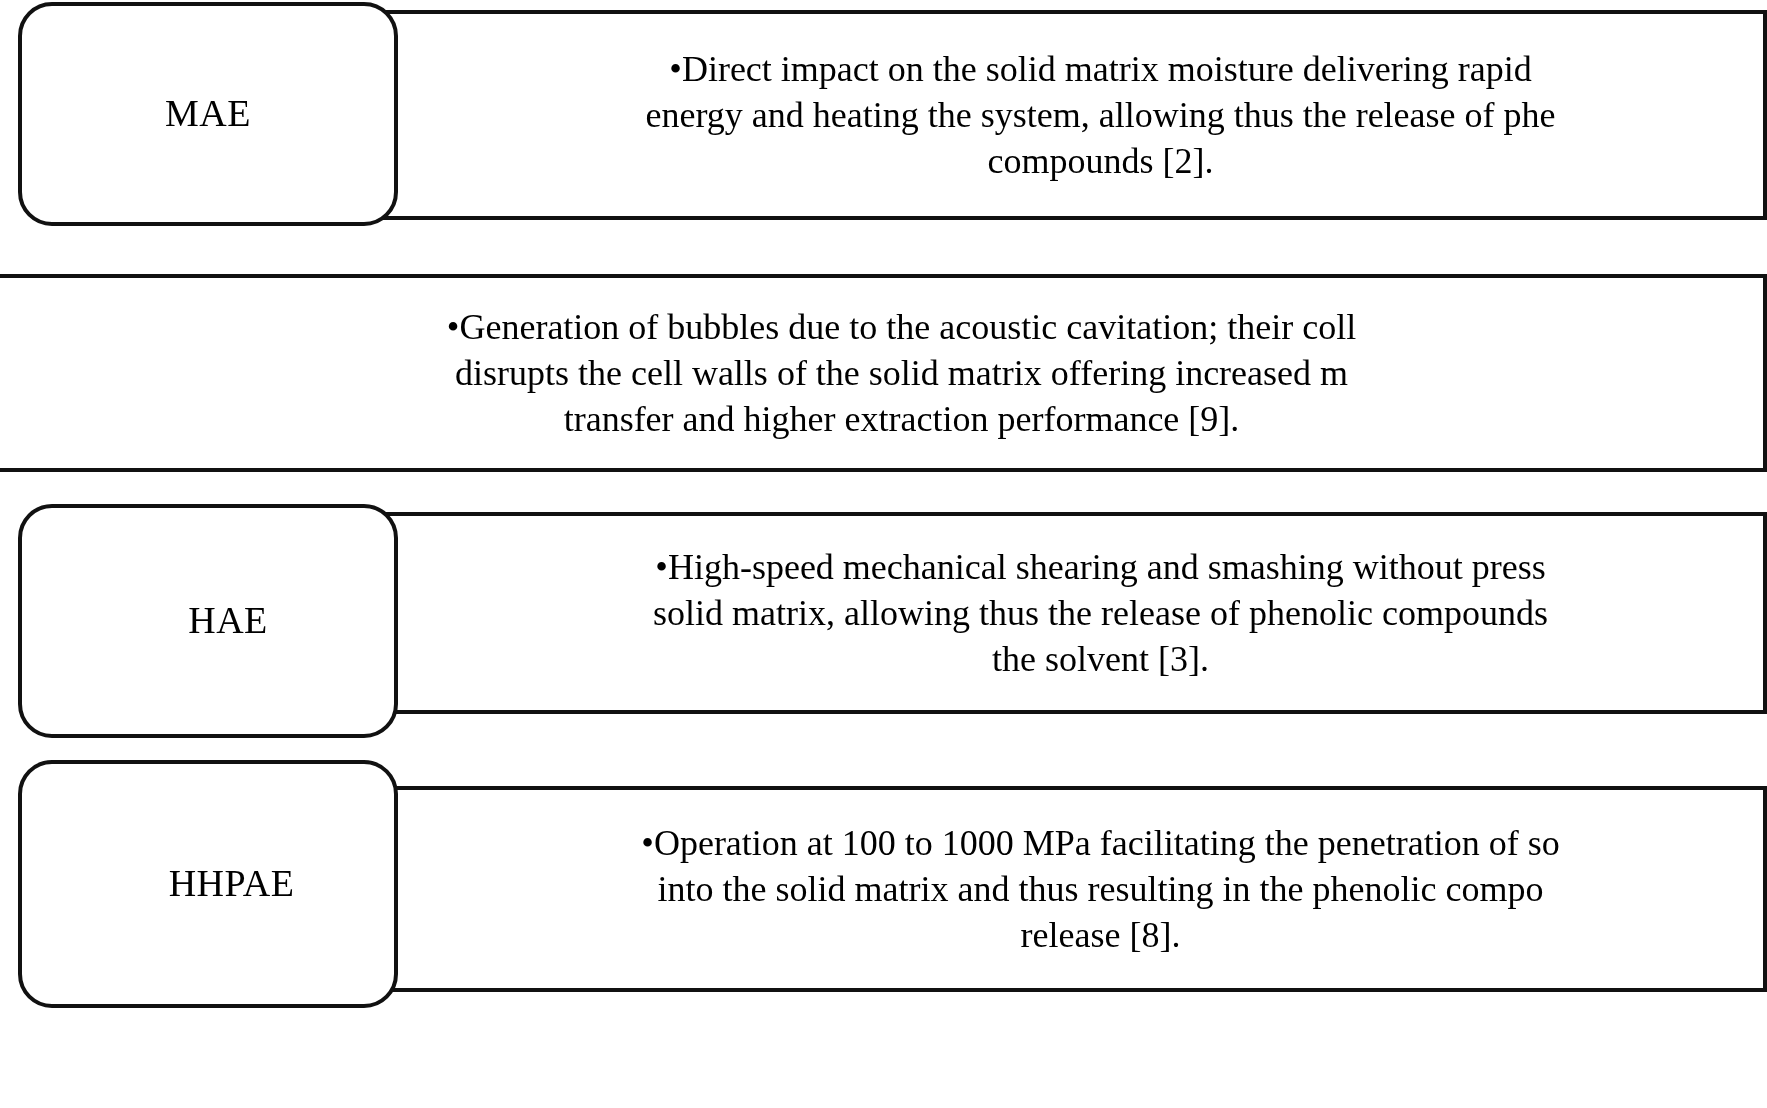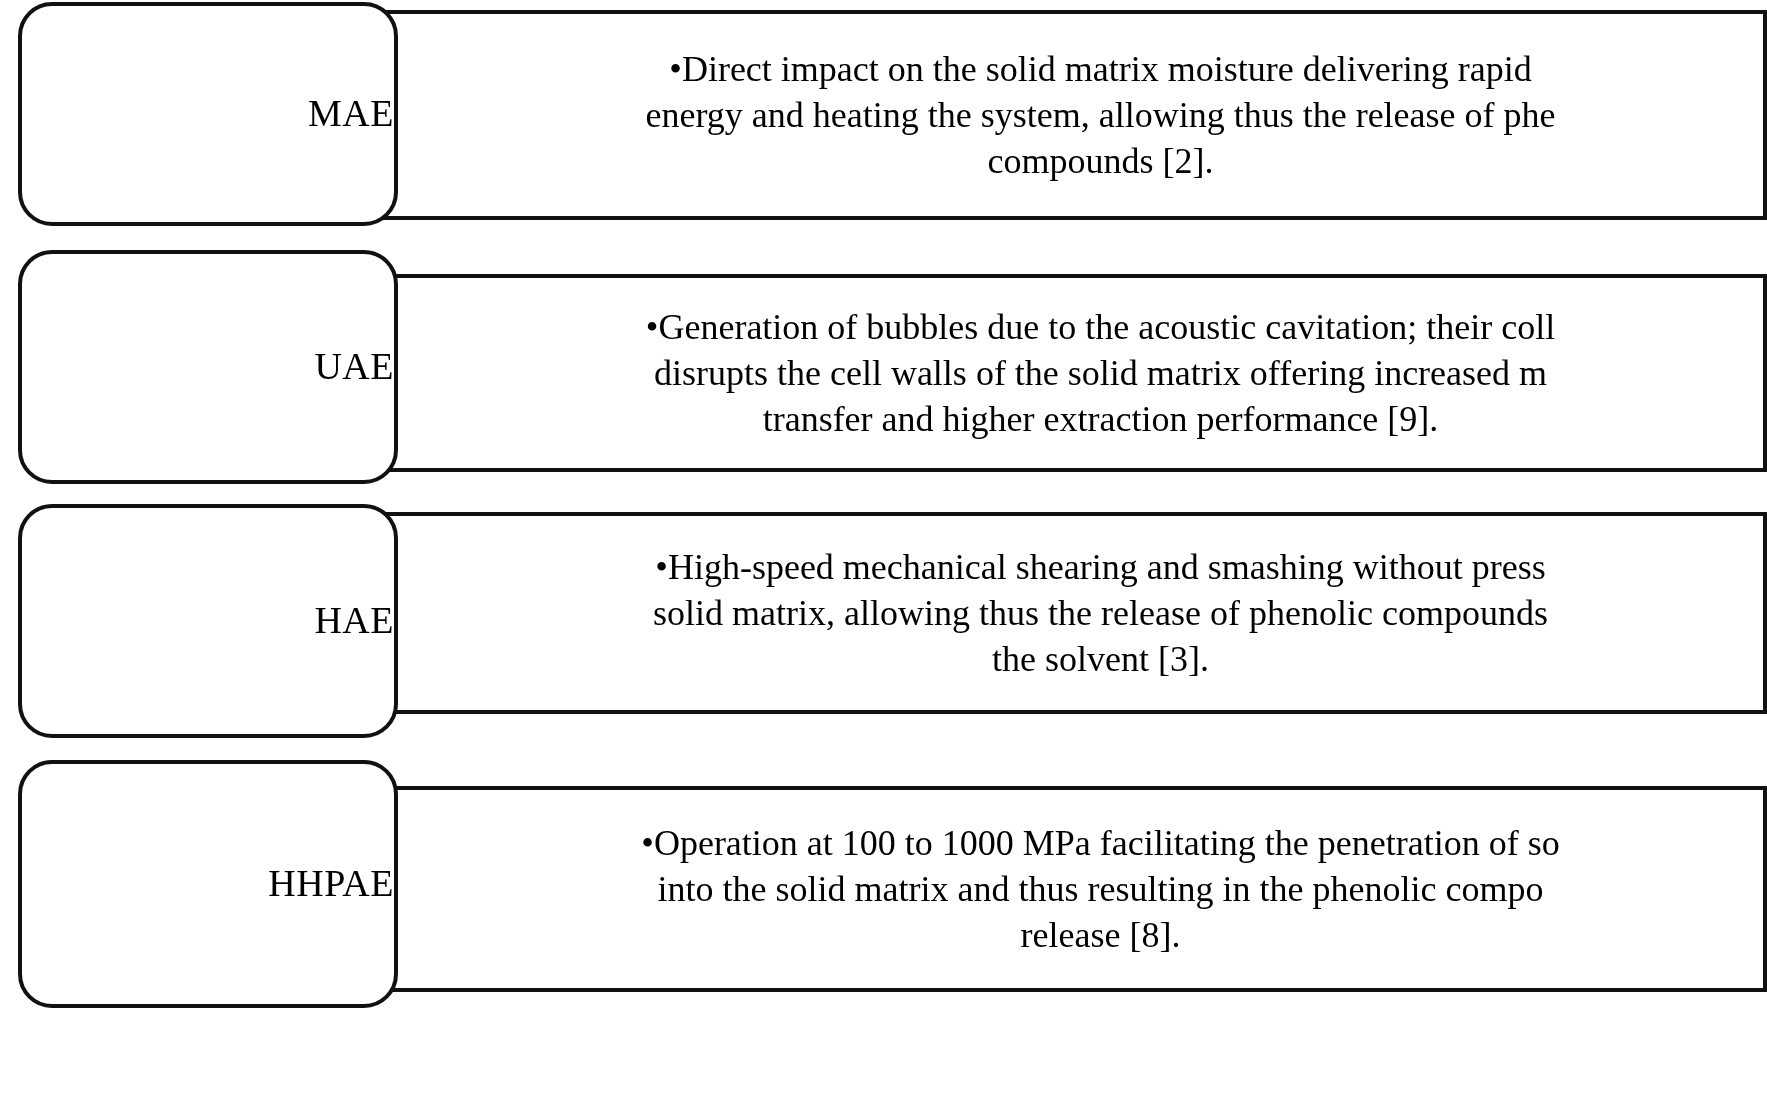--- a/index.html
+++ b/index.html
@@ -36,21 +36,21 @@
     z-index: 3;
     flex: 0 0 auto;
     width: 380px;
     margin-left: 18px;
     box-sizing: border-box;
     border: 4px solid #111111;
     border-radius: 34px;
     background: #ffffff;
     display: flex;
     align-items: center;
-    justify-content: flex-end;
+    justify-content: center;
     text-align: center;
   }
 
   .label-text {
     font-size: 38px;
     line-height: 1.1;
     letter-spacing: 0.5px;
   }
 
   
@@ -121,23 +121,20 @@
         <span class="desc-line">
           <span class="bullet-dot">•</span><span>Direct impact on the solid matrix moisture delivering rapid</span>
         </span>
         <span class="desc-line">energy and heating the system, allowing thus the release of phe</span>
         <span class="desc-line">compounds [2].</span>
       </div>
     </div>
   </div>
 
   <div class="row" id="row-1">
-    <div class="label-box">
-      <span class="label-text">UAE</span>
-    </div>
     <div class="desc-box">
       <div class="desc-text">
         <span class="desc-line">
           <span class="bullet-dot">•</span><span>Generation of bubbles due to the acoustic cavitation; their coll</span>
         </span>
         <span class="desc-line">disrupts the cell walls of the solid matrix offering increased m</span>
         <span class="desc-line">transfer and higher extraction performance [9].</span>
       </div>
     </div>
   </div>

